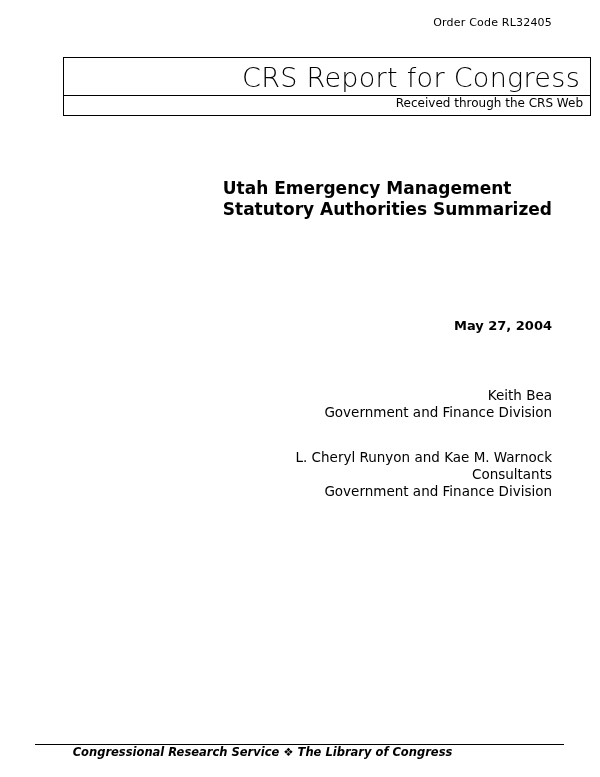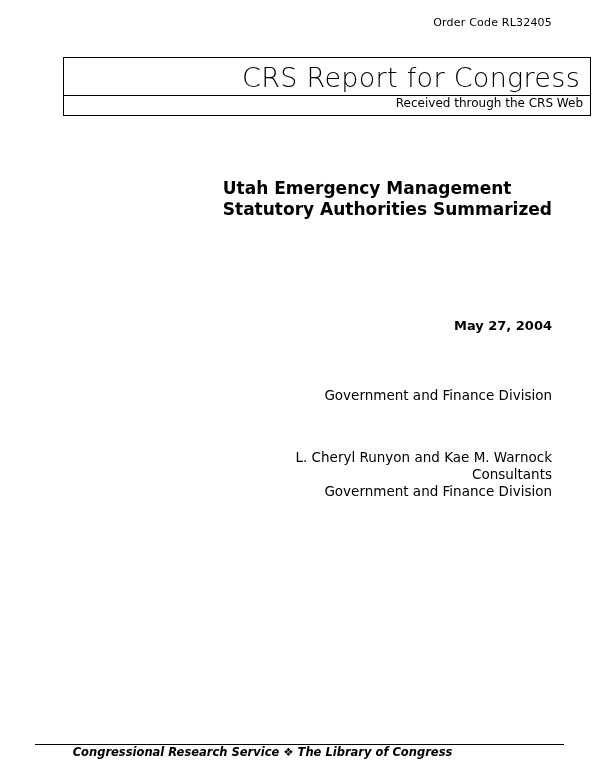--- a/index.html
+++ b/index.html
@@ -30,20 +30,21 @@
 </div>
 
 <div id="title-block" class="abs">
   <div>Utah Emergency Management</div>
   <div>Statutory Authorities Summarized</div>
 </div>
 
 <div id="date" class="abs">May 27, 2004</div>
 
 <div id="author1" class="abs author-block">
+  <div>Keith Bea</div>
   <div>Government and Finance Division</div>
 </div>
 
 <div id="author2" class="abs author-block">
   <div>L. Cheryl Runyon and Kae M. Warnock</div>
   <div>Consultants</div>
   <div>Government and Finance Division</div>
 </div>
 
 <div id="footer-rule" class="abs"></div>

